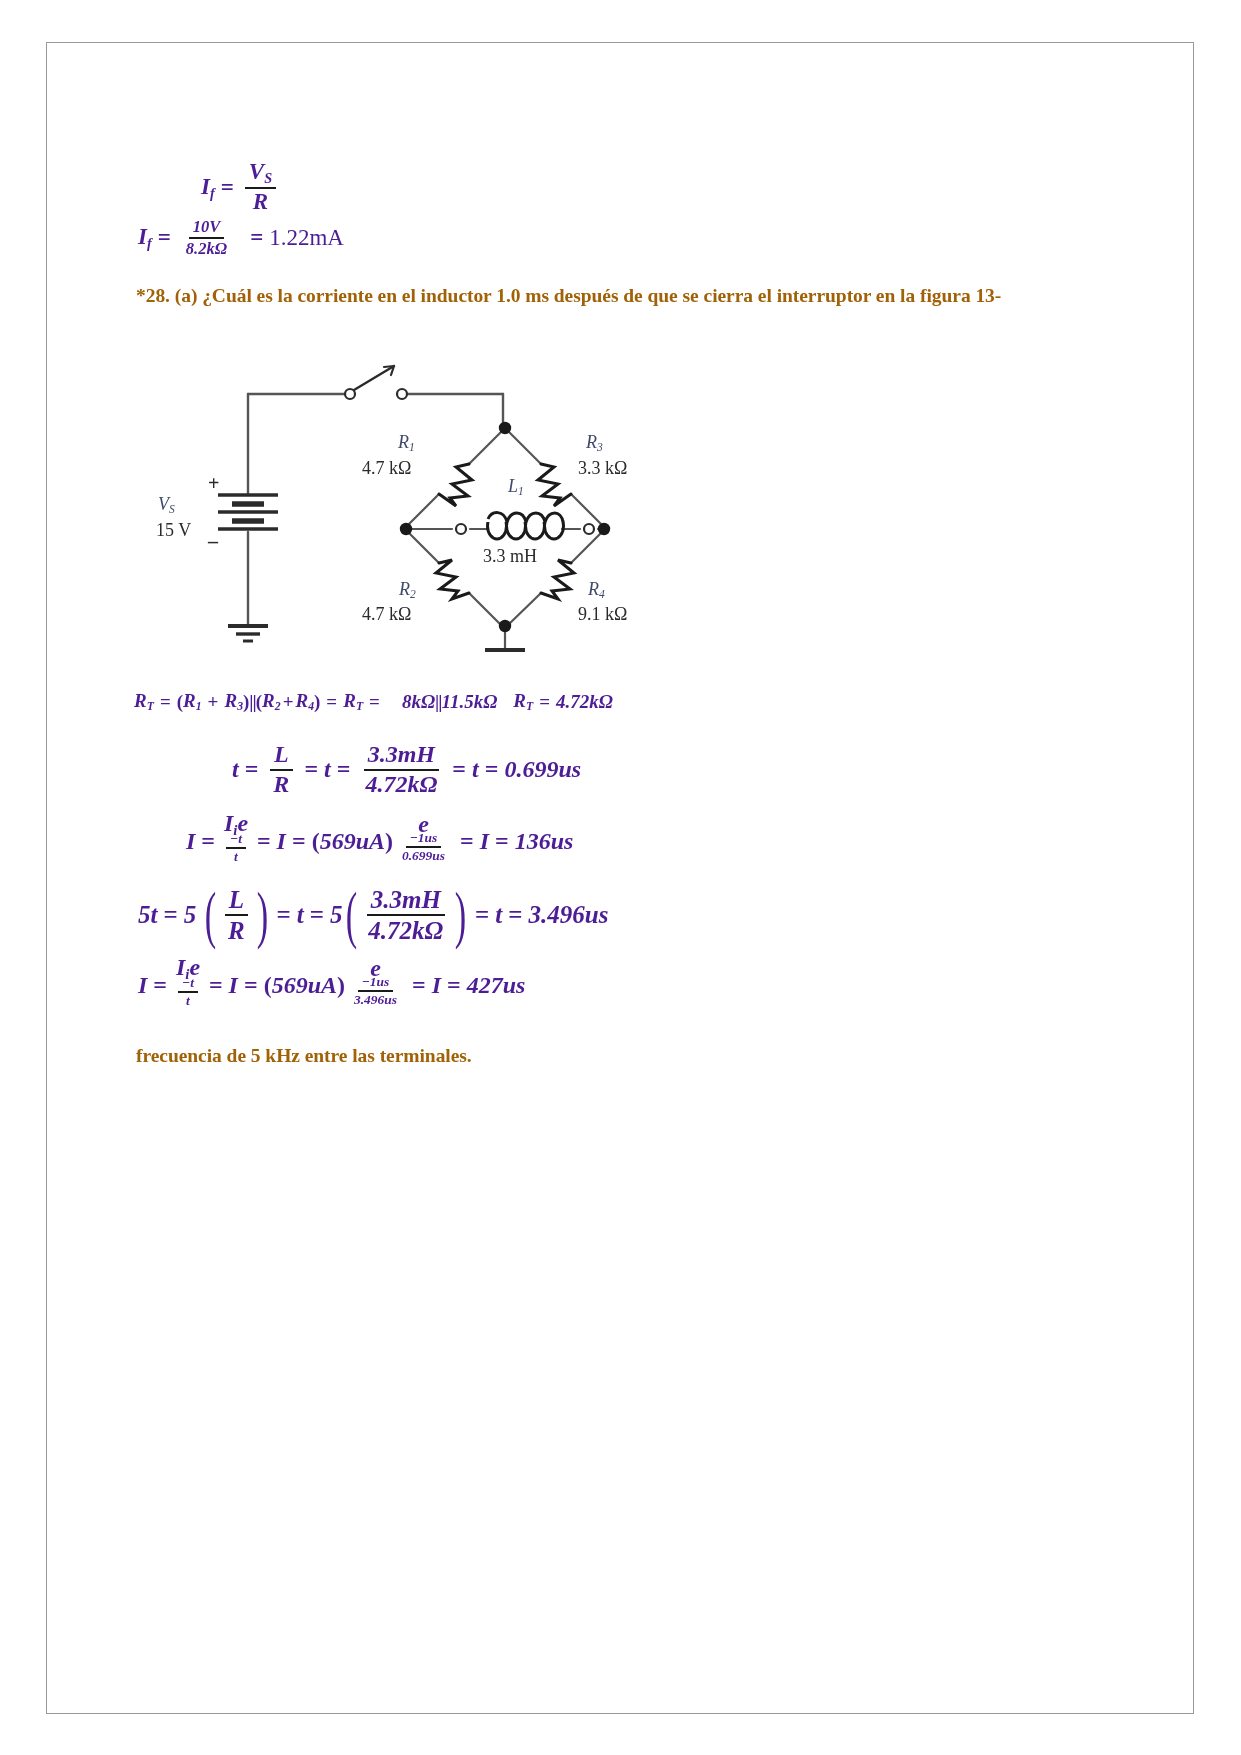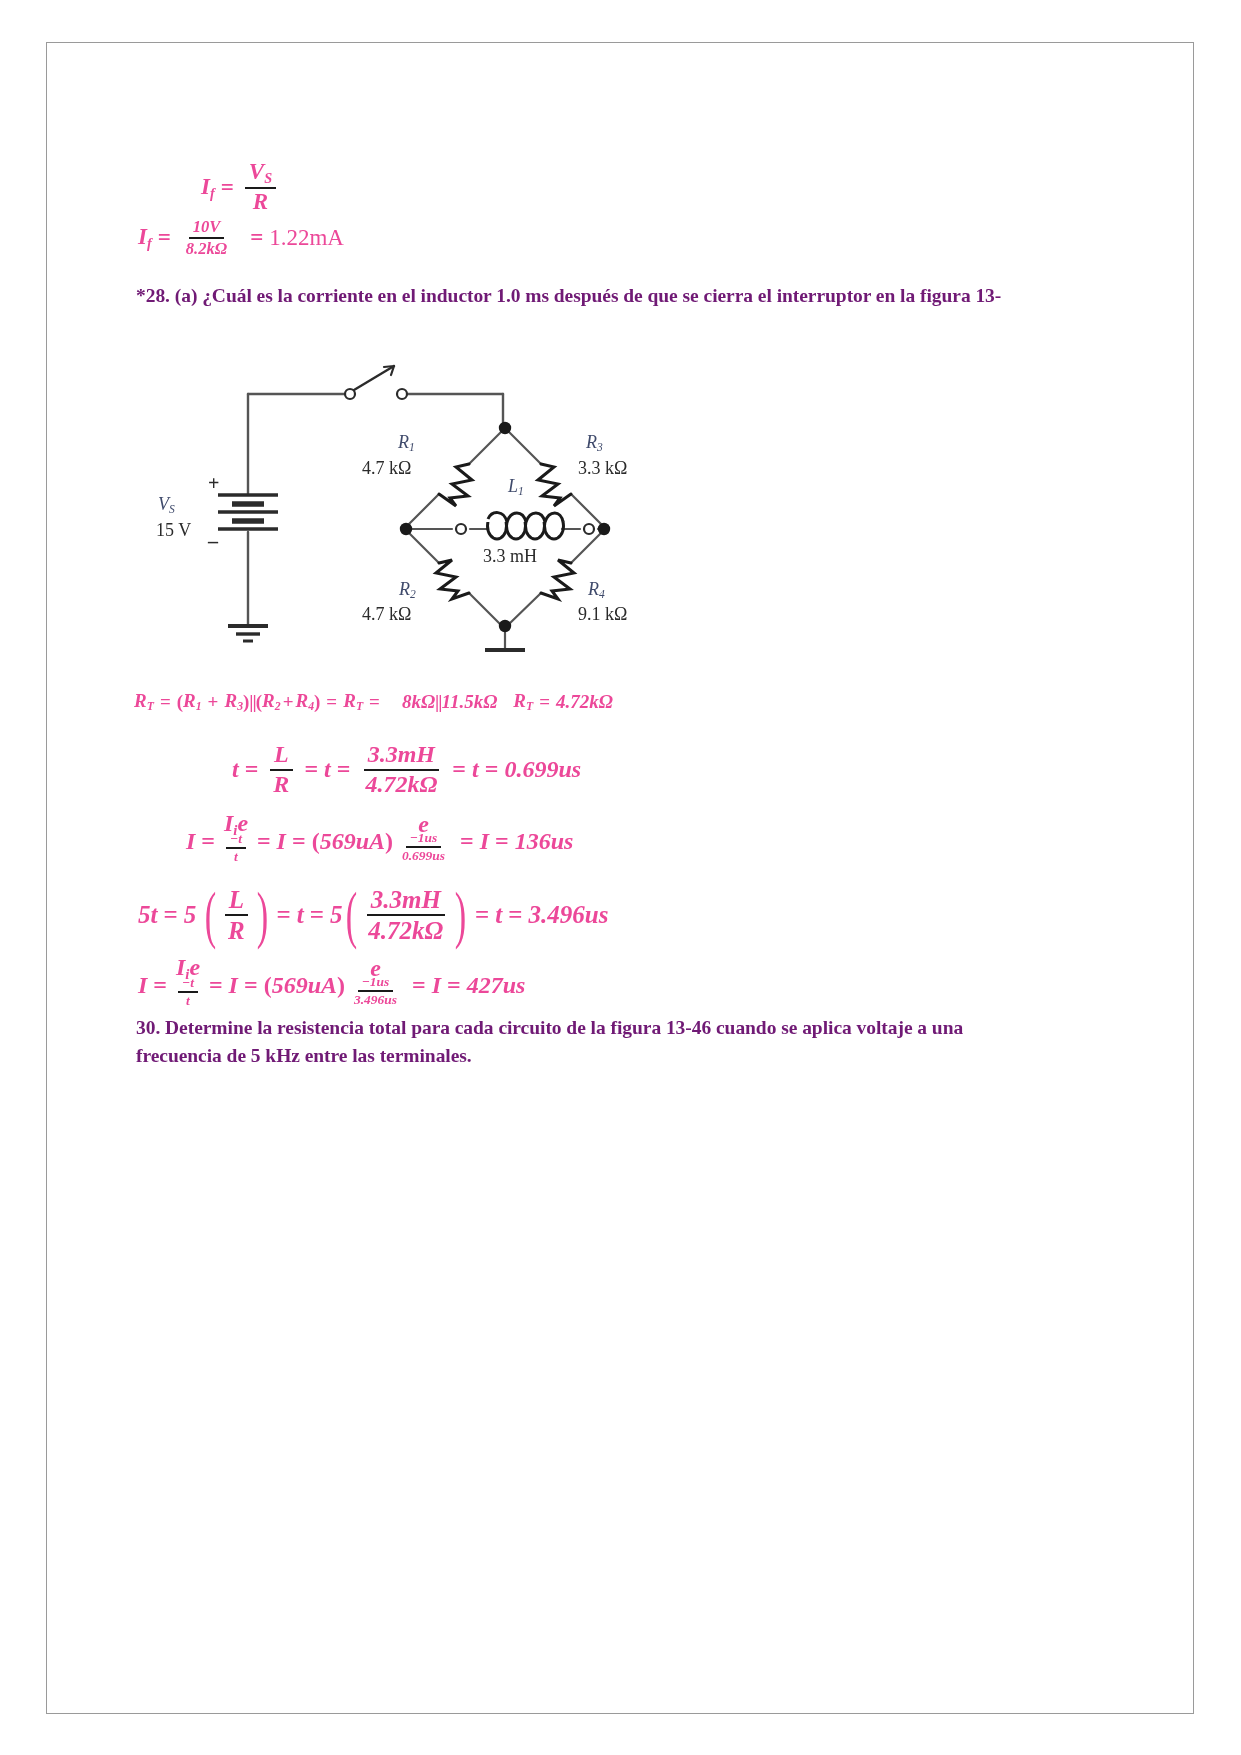--- a/index.html
+++ b/index.html
@@ -39,21 +39,21 @@
     width: 1148px;
     height: 1672px;
   }
 
   
   .mathline {
     position: absolute;
     font-family: "Liberation Serif", "DejaVu Serif", serif;
     font-style: italic;
     font-weight: bold;
-    color: #ec4899;
+    color: #4c1d95;
     white-space: nowrap;
     display: flex;
     align-items: center;
   }
   .mi { font-style: italic; font-weight: bold; }
   .mn { font-style: italic; font-weight: bold; }
   .op { font-style: normal; font-weight: bold; padding: 0 6px; }
   .upright { font-style: normal; }
   sub.vsub {
     font-size: 0.62em;
@@ -106,21 +106,21 @@
     top: -0.55em;
   }
 
   
   .prose {
     position: absolute;
     font-family: "Liberation Serif", "DejaVu Serif", serif;
     font-weight: bold;
     font-size: 19.5px;
     line-height: 28px;
-    color: #701a75;
+    color: #a16207;
     letter-spacing: -0.05px;
   }
 
   
   .circuit {
     position: absolute;
     left: 110px;
     top: 312px;
     width: 520px;
     height: 300px;
@@ -455,18 +455,18 @@
           </span>
         </span>
       </span>
       <span class="op">=</span>
       <span class="mi">I</span>
       <span class="op">=</span>
       <span class="mn">427us</span>
     </div>
 
     <div class="prose" style="left:90px; top:972px; width:1000px;">
-      <span>30. Determine la resistencia total para cada circuito de la figura 13-46 cuando se aplica voltaje a una</span><br>
+      <br>
       <span>frecuencia de 5 kHz entre las terminales.</span>
     </div>
 
   </div>
 </div>
 
 </body></html>

